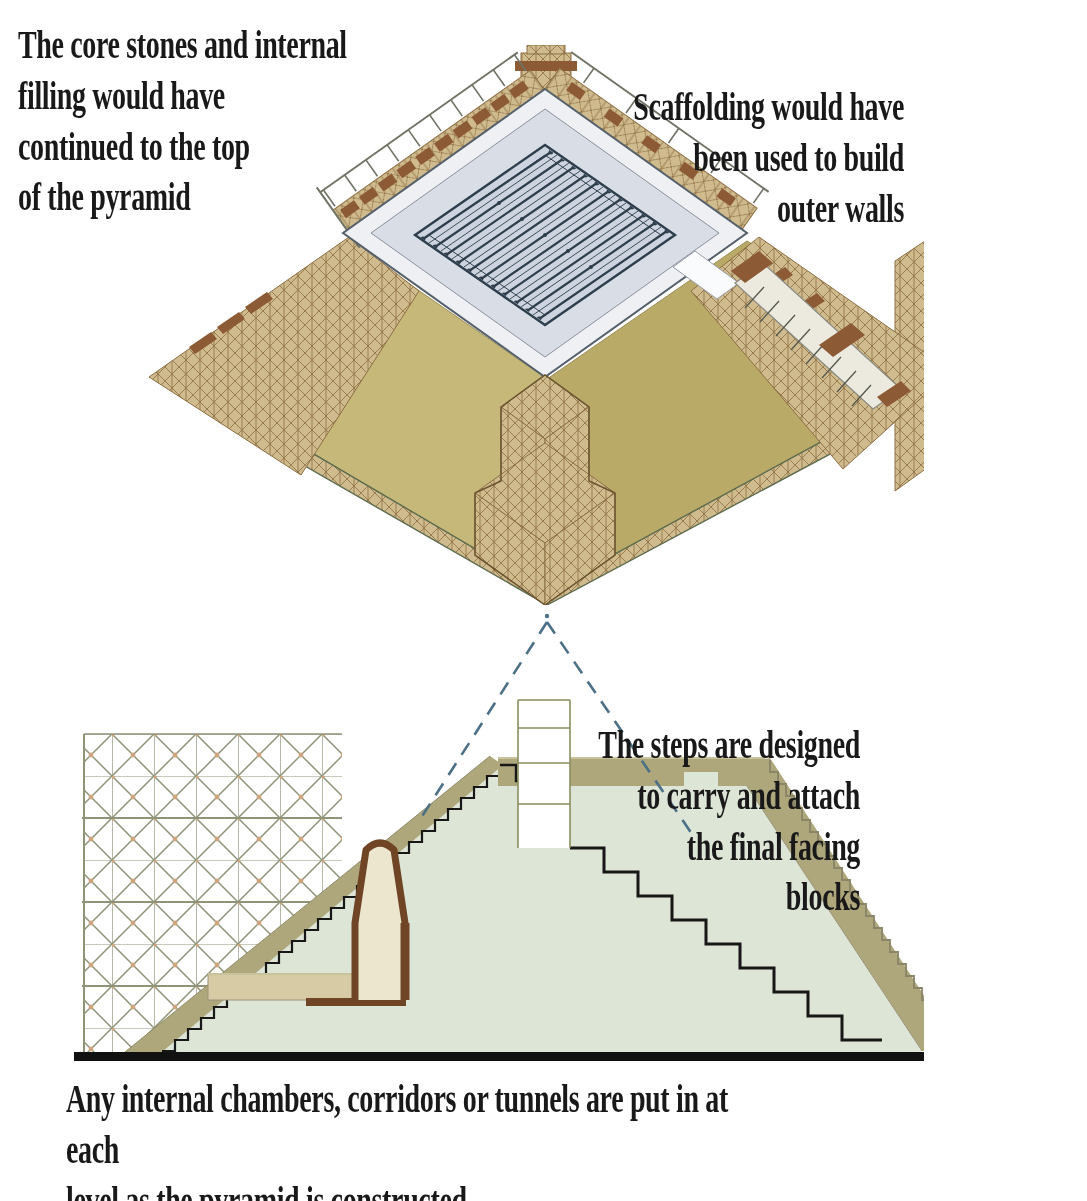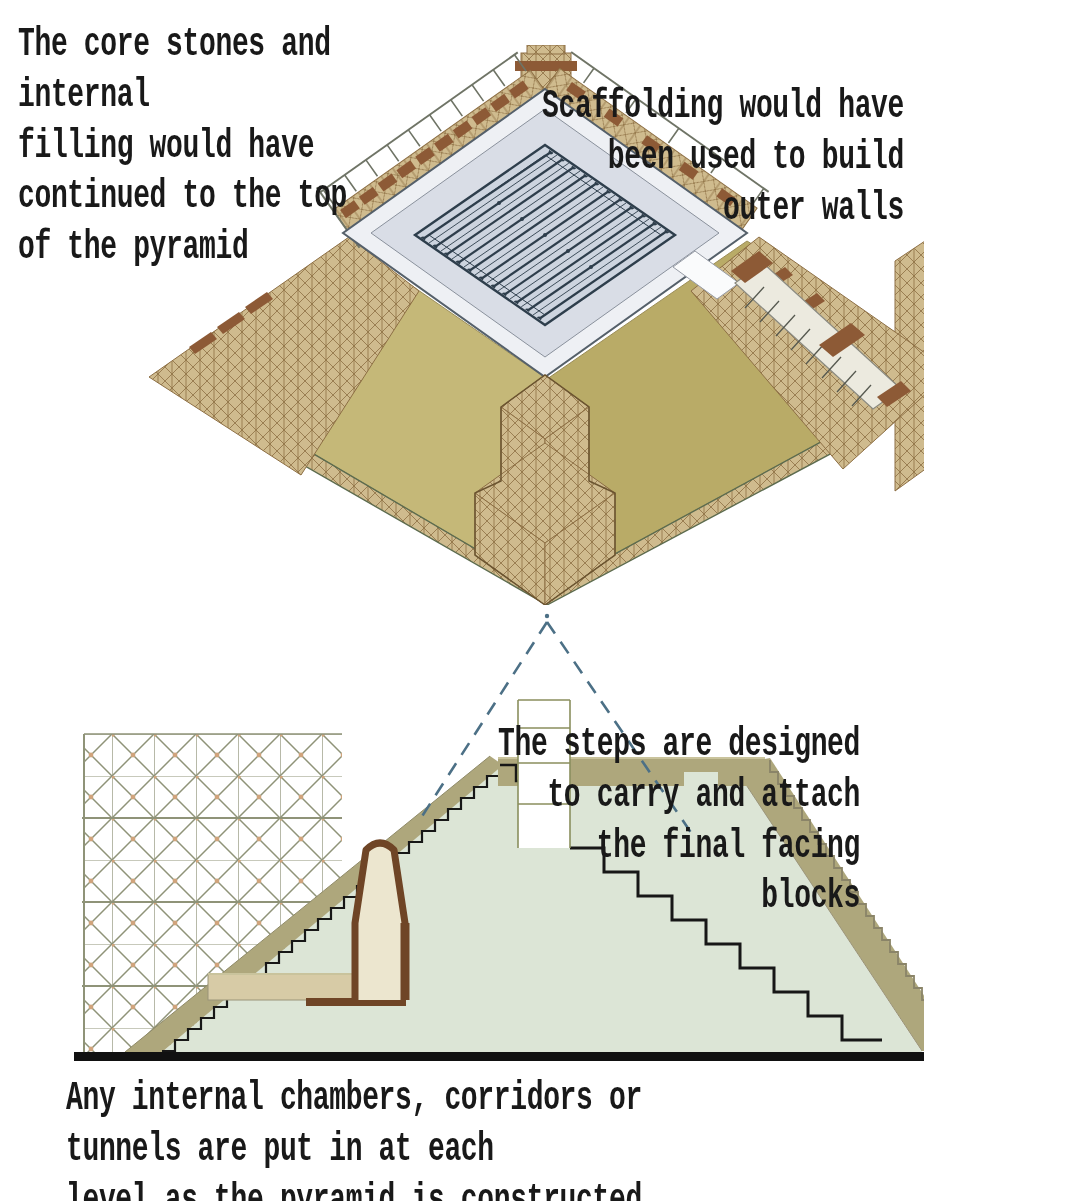--- a/index.html
+++ b/index.html
@@ -1,17 +1,17 @@
 <!DOCTYPE html>
 <html style="--page-bg: #ffffff; --text: #191919; --platform-outer: #eef0f4; --platform-surface: #d9dde6; --platform-inner: #cdd4df; --hatch-line: #2e3e4c; --wall-left: #c5b878; --wall-right: #b9ab67; --scaffold-fill: #cfbb8e; --scaffold-line: #8d6f44; --tread-brown: #8d5a36; --rail-gray: #6f7466; --section-fill: #dce5d6; --casing-band: #aea77c; --casing-light: #c9c39c; --chamber-brown: #6f4526; --corridor-fill: #d7cba6; --lattice-line: #8f9378; --lattice-dot: #d0a47c; --dashed-blue: #4c7086; --ground-black: #111111;"><head>
 <meta charset="utf-8">
 <style>
   html,body{margin:0;padding:0;background:#ffffff;}
   .stage{position:relative;width:924px;height:1201px;background:var(--page-bg,#fff);overflow:hidden;
-         font-family:Liberation Mono, monospace;}
+         font-family:Liberation Serif, serif;}
   .ann{position:absolute;font-weight:700;color:var(--text,#191919);white-space:pre-line;
        font-size:40px;line-height:1.27;letter-spacing:-0.5px;}
   .ann-left{transform:scaleX(.70);transform-origin:0 0;text-align:left;}
   .ann-right{transform:scaleX(.70);transform-origin:100% 0;text-align:right;}
   svg{position:absolute;}
   
   .wl{fill:var(--wall-left);stroke:#9b8d58;stroke-width:1;}
   .wr{fill:var(--wall-right);stroke:#9b8d58;stroke-width:1;}
   .sc{fill:url(#scaf);stroke:var(--scaffold-line);stroke-width:1;}
   .sc2{fill:url(#scaf);stroke:#5c6b4e;stroke-width:1.4;}

